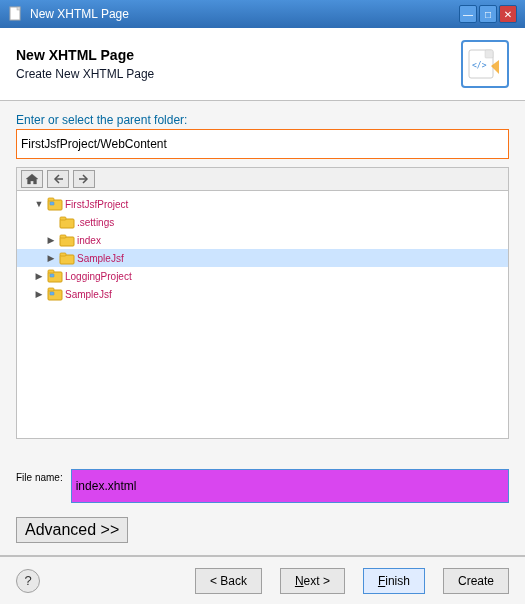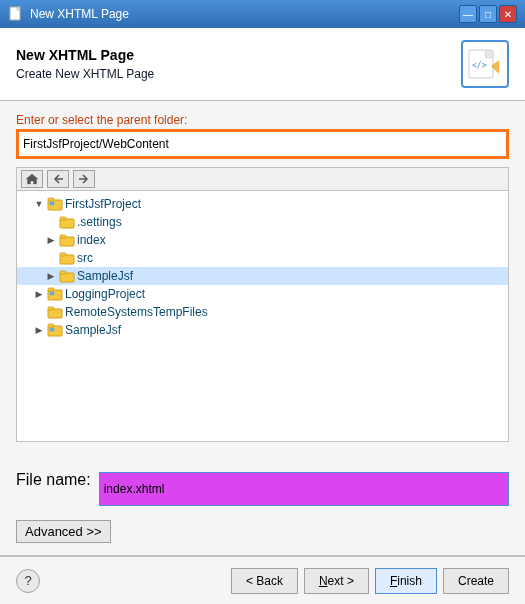--- a/index.html
+++ b/index.html
@@ -95,28 +95,28 @@
     .dialog-body {
       flex: 1;
       padding: 12px 16px;
       display: flex;
       flex-direction: column;
       gap: 8px;
     }
 
     .section-label {
       font-size: 12px;
-      color: #c2410c;
+      color: #0369a1;
       margin-bottom: 2px;
     }
 
     .path-input {
       width: 100%;
       height: 30px;
-      border: 3px solid #f97316;
+      border: 1px solid #f97316;
       padding: 12px 4px;
       font-size: 12px;
       color: #000;
       background: white;
     }
 
     
     .tree-toolbar {
       display: flex;
       gap: 4px;
@@ -172,35 +172,35 @@
       width: 16px;
       height: 16px;
       margin: 0 2px;
       flex-shrink: 0;
       display: inline-flex;
       align-items: center;
       justify-content: center;
     }
 
     .tree-label {
-      font-size: 12px;
-      color: #0c4a6e;
+      font-size: 10px;
+      color: #be185d;
     }
     .indent-1 { padding-left: 16px; }
     .indent-2 { padding-left: 28px; }
 
     
     .filename-row {
       display: flex;
       align-items: center;
       gap: 8px;
       margin-top: 4px;
     }
     .filename-label {
-      font-size: 16px;
+      font-size: 10px;
       color: #000;
       white-space: nowrap;
     }
     .filename-input {
       flex: 1;
       height: 22px;
       border: 1px solid #4a90d9;
       padding: 16px 4px;
       font-size: 12px;
       color: #000;
@@ -209,21 +209,21 @@
       margin-top: 18px;
     }
 
     
     .advanced-btn {
       display: inline-flex;
       align-items: center;
       padding: 3px 8px;
       background: #e8e8e8;
       border: 1px solid #a0a0a0;
-      font-size: 13px;
+      font-size: 16px;
       cursor: pointer;
       margin-top: 6px;
     }
 
     
     .divider {
       height: 1px;
       background: #c0c0c0;
       margin: 0 0;
     }
@@ -251,21 +251,21 @@
       background: #e8e8e8;
       display: flex;
       align-items: center;
       justify-content: center;
       font-size: 13px;
       cursor: pointer;
       color: #333;
     }
     .footer-right {
       display: flex;
-      gap: 6px;
+      gap: 18px;
     }
     .footer-btn {
       padding: 4px 14px;
       height: 26px;
       border: 1px solid #a0a0a0;
       background: #e8e8e8;
       font-size: 12px;
       cursor: pointer;
       display: flex;
       align-items: center;
@@ -370,30 +370,20 @@
           <span class="tree-toggle">▶</span>
           <span class="tree-icon">
             <svg width="16" height="16" viewBox="0 0 16 16">
               <rect x="1" y="5" width="14" height="9" rx="1" fill="#f5c842" stroke="#d4a017" stroke-width="1"></rect>
               <rect x="1" y="3" width="6" height="3" rx="1" fill="#f5c842" stroke="#d4a017" stroke-width="0.8"></rect>
             </svg>
           </span>
           <span class="tree-label">index</span>
         </div>
 
-        <div class="tree-item indent-2">
-          <span class="tree-toggle" style="visibility:hidden;">▶</span>
-          <span class="tree-icon">
-            <svg width="16" height="16" viewBox="0 0 16 16">
-              <rect x="1" y="5" width="14" height="9" rx="1" fill="#f5c842" stroke="#d4a017" stroke-width="1"></rect>
-              <rect x="1" y="3" width="6" height="3" rx="1" fill="#f5c842" stroke="#d4a017" stroke-width="0.8"></rect>
-            </svg>
-          </span>
-          <span class="tree-label">src</span>
-        </div>
 
         <div class="tree-item indent-2 selected">
           <span class="tree-toggle">▶</span>
           <span class="tree-icon">
             <svg width="16" height="16" viewBox="0 0 16 16">
               <rect x="1" y="5" width="14" height="9" rx="1" fill="#f5c842" stroke="#d4a017" stroke-width="1"></rect>
               <rect x="1" y="3" width="6" height="3" rx="1" fill="#f5c842" stroke="#d4a017" stroke-width="0.8"></rect>
             </svg>
           </span>
           <span class="tree-label">SampleJsf</span>
@@ -404,30 +394,20 @@
           <span class="tree-icon">
             <svg width="16" height="16" viewBox="0 0 16 16">
               <rect x="1" y="4" width="14" height="10" rx="1" fill="#f5c842" stroke="#d4a017" stroke-width="1"></rect>
               <rect x="1" y="2" width="6" height="3" rx="1" fill="#f5c842" stroke="#d4a017" stroke-width="0.8"></rect>
               <rect x="3" y="6" width="4" height="3" rx="0.5" fill="#6ab0e8" stroke="#4a90d9" stroke-width="0.5"></rect>
             </svg>
           </span>
           <span class="tree-label">LoggingProject</span>
         </div>
 
-        <div class="tree-item indent-1">
-          <span class="tree-toggle" style="visibility:hidden;">▶</span>
-          <span class="tree-icon">
-            <svg width="16" height="16" viewBox="0 0 16 16">
-              <rect x="1" y="5" width="14" height="9" rx="1" fill="#f5c842" stroke="#d4a017" stroke-width="1"></rect>
-              <rect x="1" y="3" width="6" height="3" rx="1" fill="#f5c842" stroke="#d4a017" stroke-width="0.8"></rect>
-            </svg>
-          </span>
-          <span class="tree-label">RemoteSystemsTempFiles</span>
-        </div>
 
         <div class="tree-item indent-1">
           <span class="tree-toggle">▶</span>
           <span class="tree-icon">
             <svg width="16" height="16" viewBox="0 0 16 16">
               <rect x="1" y="4" width="14" height="10" rx="1" fill="#f5c842" stroke="#d4a017" stroke-width="1"></rect>
               <rect x="1" y="2" width="6" height="3" rx="1" fill="#f5c842" stroke="#d4a017" stroke-width="0.8"></rect>
               <rect x="3" y="6" width="4" height="3" rx="0.5" fill="#6ab0e8" stroke="#4a90d9" stroke-width="0.5"></rect>
             </svg>
           </span>

